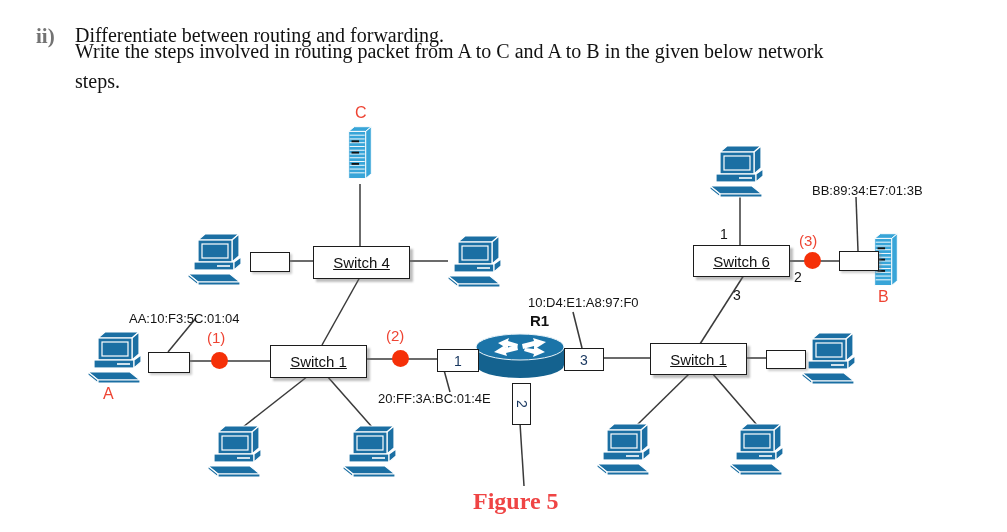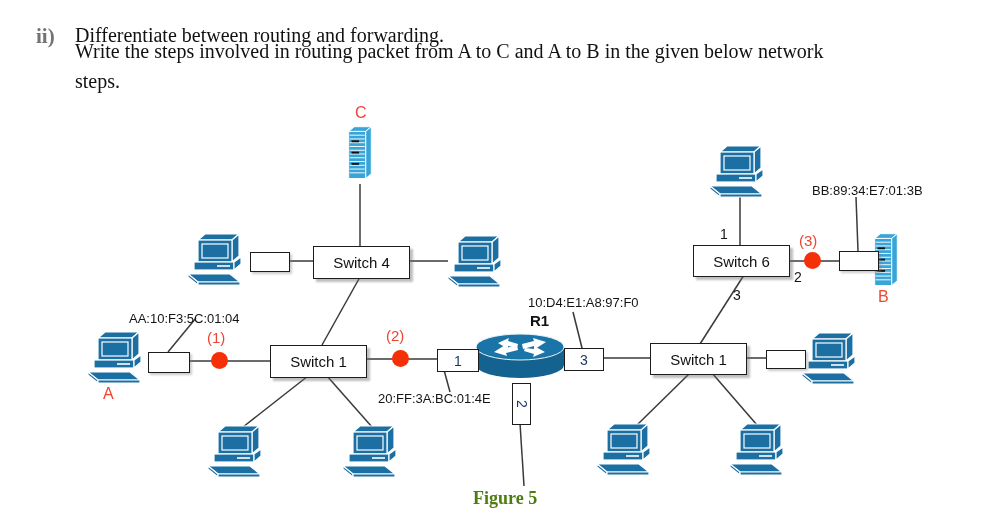--- a/index.html
+++ b/index.html
@@ -14,33 +14,33 @@
   .q-line{
     position:absolute;left:75px;
     font-family:"Liberation Serif", serif;font-size:20px;color:#111;white-space:nowrap;
   }
   #lines-layer{position:absolute;left:0;top:0;width:1007px;height:532px;z-index:1;}
   .box{
     position:absolute;background:#fff;border:1.6px solid #1c1c1c;z-index:2;
     display:flex;align-items:center;justify-content:center;
     box-shadow:2.5px 2.5px 2px rgba(110,110,110,.45);
   }
-  .switch-box{font-size:15px;color:#111;}
+  .switch-box{font-size:15px;color:#111;text-decoration:underline;}
   .nic-box{box-shadow:2px 2px 2px rgba(130,130,130,.4);}
   .port-box{box-shadow:none;z-index:3;font-size:14px;color:#16355e;}
   .dot{position:absolute;width:17px;height:17px;border-radius:50%;background:#f53008;z-index:3;}
   .marker-label{position:absolute;color:#ee4433;font-size:15px;z-index:3;white-space:nowrap;}
   .mac-label{position:absolute;color:#141414;font-size:13px;z-index:3;white-space:nowrap;text-align:center;}
   .host-label{position:absolute;color:#ee4433;font-size:16px;z-index:3;}
   .portnum-label{position:absolute;color:#141414;font-size:14px;z-index:3;}
   .router-name{position:absolute;color:#111;font-size:15px;font-weight:bold;z-index:3;margin-left:48px;}
   .icon{position:absolute;z-index:2;}
   .fig-caption{
     position:absolute;left:473px;top:488px;z-index:3;
-    font-family:"Liberation Serif", serif;font-weight:bold;font-size:18px;color:#4d7c0f;
+    font-family:"Liberation Serif", serif;font-weight:bold;font-size:24px;color:#ef4444;
   }
   .rot90{transform:rotate(90deg);}
 </style>
 </head>
 <body>
 
 <svg width="0" height="0" style="position:absolute" aria-hidden="true">
   <defs>
     <g id="pc" stroke="#fff" stroke-width="1.2" fill="#1b6fa3">
       <polygon points="12,9 46,9 53,3 19,3"></polygon>

